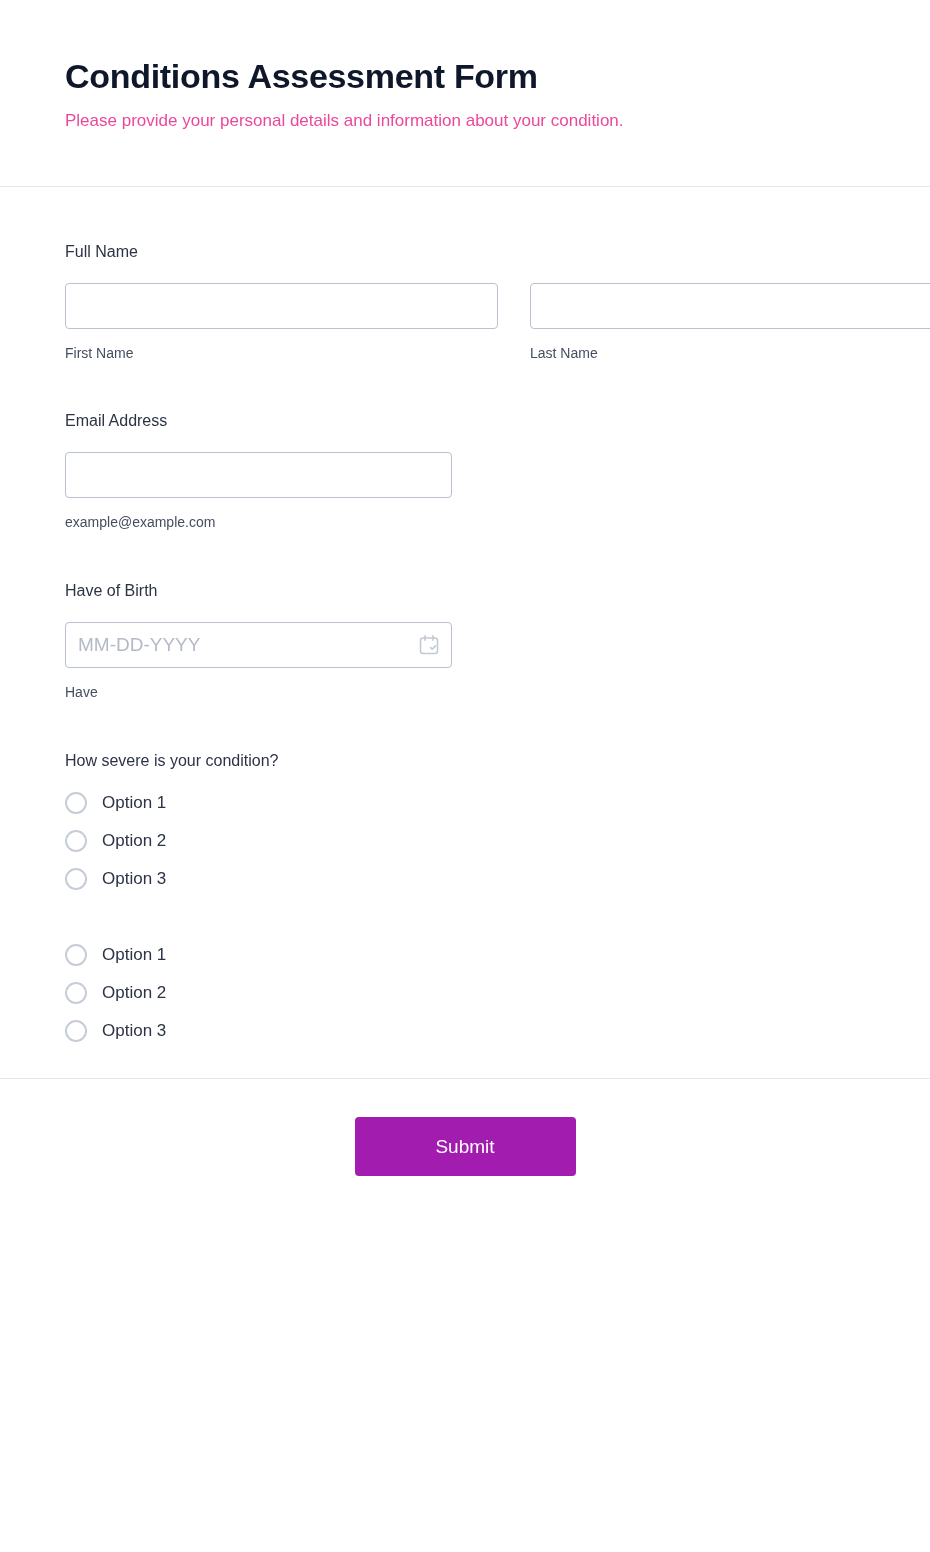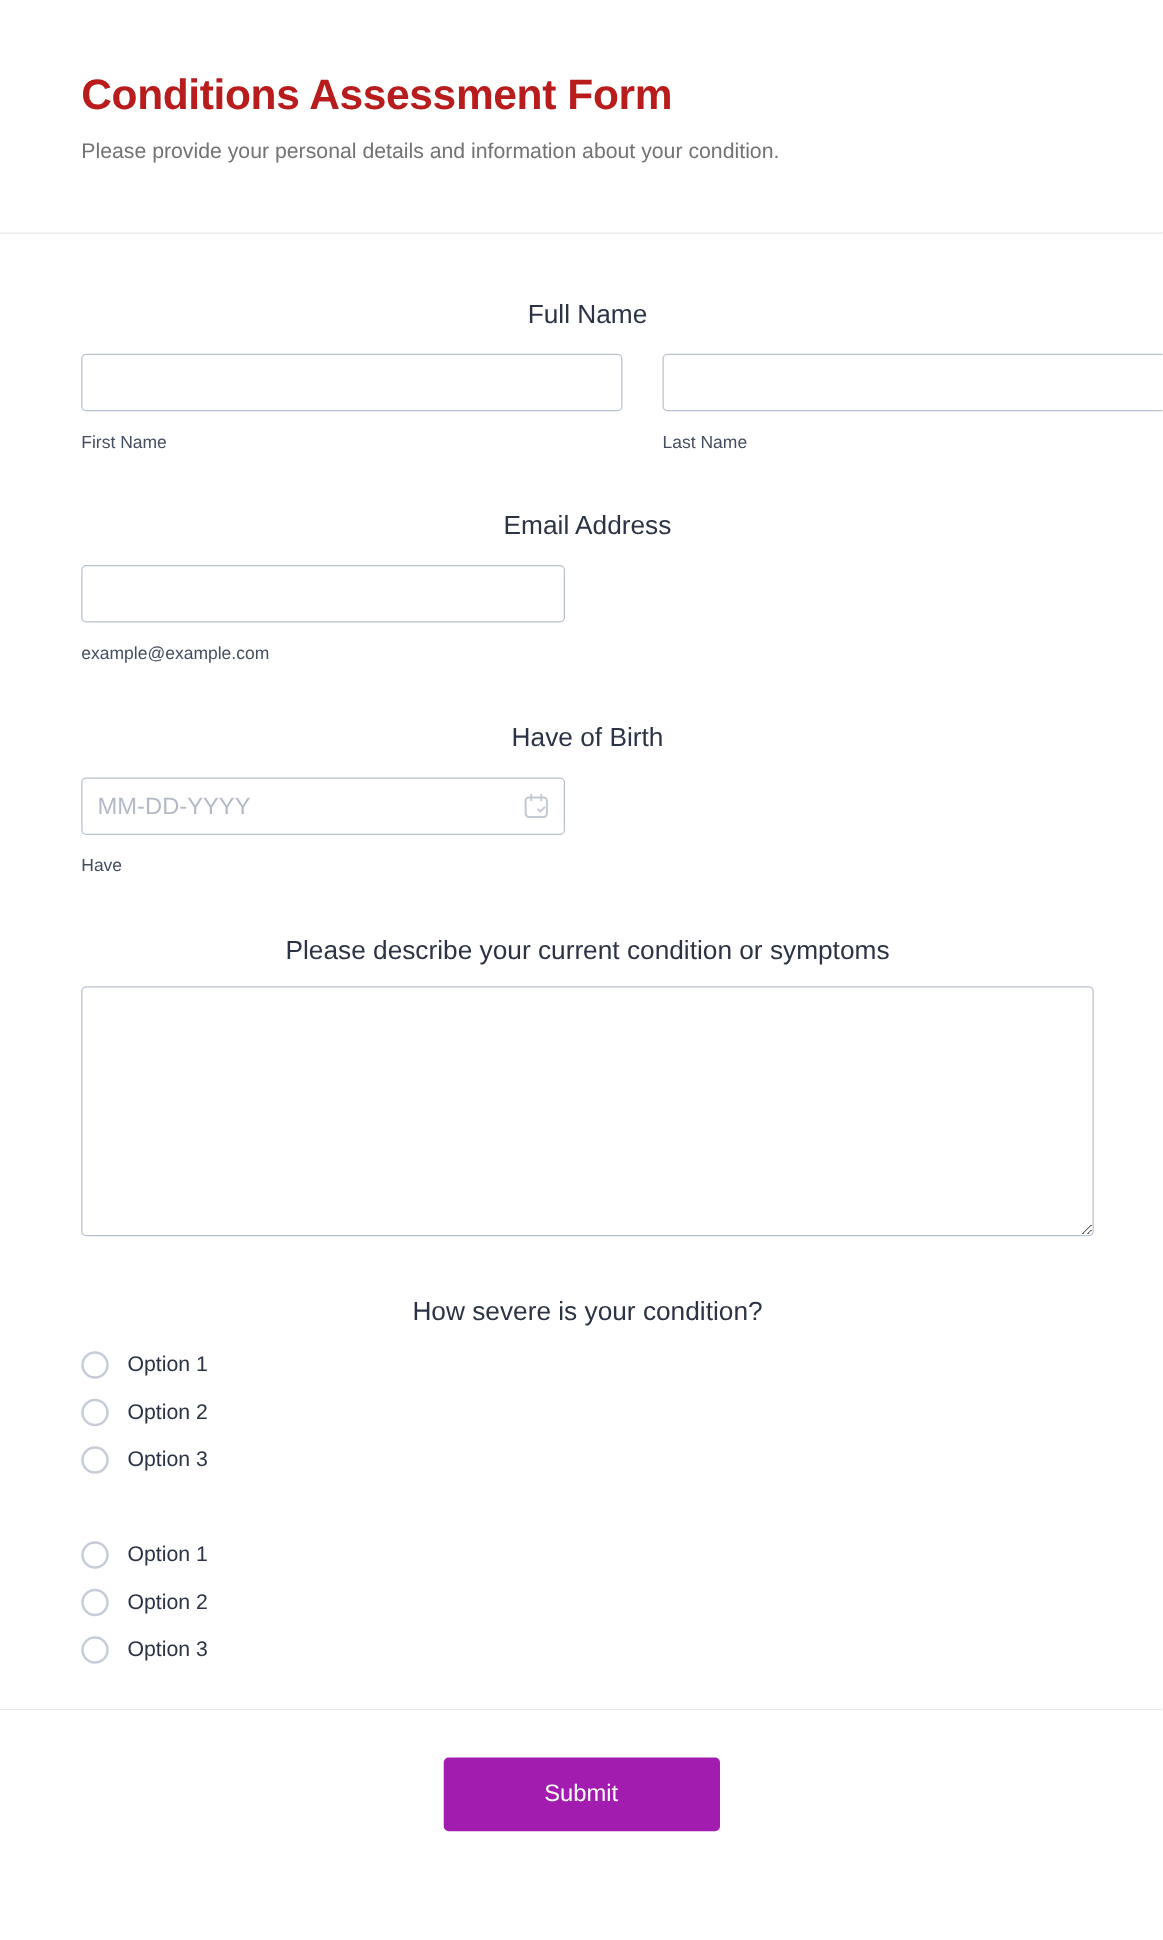--- a/index.html
+++ b/index.html
@@ -13,40 +13,39 @@
   .page { width: 930px; background: #fff; }
 
   
   .header { padding: 56px 65px 0 65px; border-bottom: 1px solid #e7e8ea; }
   .form-title {
     margin: 0;
     font-size: 34px;
     line-height: 40px;
     font-weight: 700;
     letter-spacing: -0.3px;
-    color: #b91c1c;
+    color: #0f172a;
   }
   .form-subtitle {
     margin: 14px 0 0 0;
     font-size: 17px;
     line-height: 22px;
-    color: #737373;
+    color: #ec4899;
     padding-bottom: 54px;
   }
 
   
   .form-body { padding: 0 55px 0 65px; }
   .section { }
   .q-label {
     display: block;
-    font-size: 21px;
+    font-size: 16px;
     line-height: 21px;
     font-weight: 500;
     color: #2c3345;
-    text-align: center;
   }
   .mt-s1 { margin-top: 54px; }
   .mt-s2 { margin-top: 49px; }
   .mt-s3 { margin-top: 50px; }
   .mt-s4 { margin-top: 50px; }
   .mt-s5 { margin-top: 50px; }
   .mt-s6 { margin-top: 54px; }
 
   .two-col { display: flex; gap: 32px; width: 898px; }
   .col { flex: 1; }
@@ -174,24 +173,20 @@
         <svg class="cal-icon" viewBox="0 0 24 24" fill="none" stroke="#c3cad4" stroke-width="1.6" stroke-linecap="round" stroke-linejoin="round">
           <rect x="3.5" y="5" width="17" height="15.5" rx="2.5"></rect>
           <line x1="8" y1="2.8" x2="8" y2="7.2"></line>
           <line x1="16" y1="2.8" x2="16" y2="7.2"></line>
           <polyline points="13.5,14.5 15.2,16.2 18.5,12.9"></polyline>
         </svg>
       </div>
       <div class="sublabel">Have</div>
     </div>
 
-    <div class="section mt-s4">
-      <span class="q-label">Please describe your current condition or symptoms</span>
-      <textarea class="textarea-input" style=""></textarea>
-    </div>
 
     <div class="section mt-s5">
       <span class="q-label">How severe is your condition?</span>
       <div class="radio-row first">
         <span class="radio-circle"></span>
         <span class="radio-label">Option 1</span>
       </div>
       <div class="radio-row">
         <span class="radio-circle"></span>
         <span class="radio-label">Option 2</span>

